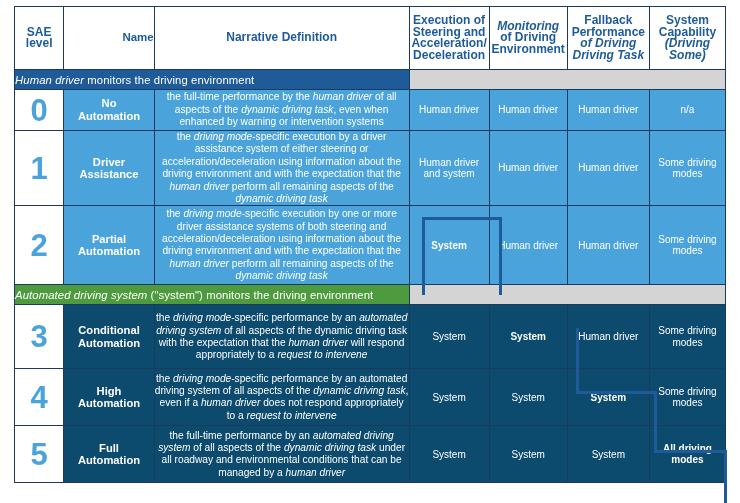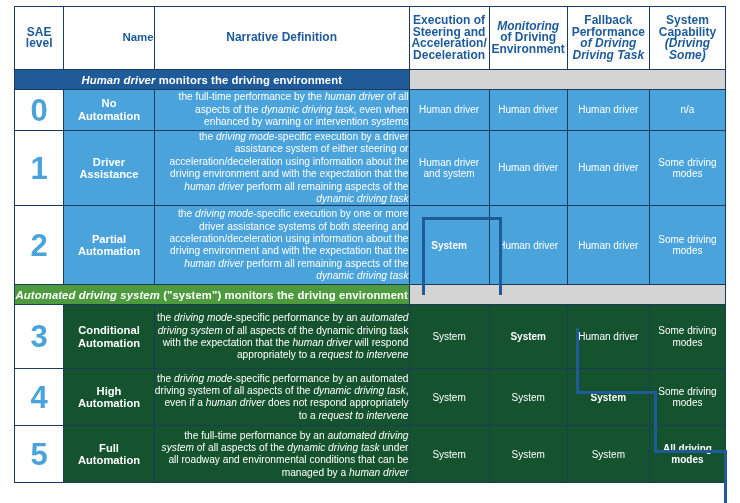--- a/index.html
+++ b/index.html
@@ -46,22 +46,22 @@
   }
   .hdr td.narrhead{font-size:12px;}
   .hdr td.namehead{font-size:11.5px;text-align:right;}
   .hdr .it{font-style:italic;}
 
   
   .divider td{padding:0;height:19px;}
   .div-label{
     color:#ffffff;
     font-size:11.3px;
-    font-weight:bold;
-    text-align:center;
+    font-weight:normal;
+    text-align:left;
     padding:0 0 0 8px;
     letter-spacing:.1px;
   }
   .div-blue .div-label{background:#1f5a99;}
   .div-green .div-label{background:#4e9b3f;}
   .div-pad{background:#d4d4d4;}
   .div-label .it{font-style:italic;}
 
   
   .lvl{
@@ -78,34 +78,34 @@
     font-weight:bold;
     font-size:11.2px;
     line-height:12.6px;
     padding:2px 2px;
   }
   .narr{
     color:#ffffff;
     font-size:10.2px;
     line-height:12.4px;
     padding:5px 7px 5px 7px;
-    text-align:right;
+    text-align:center;
   }
   .narr .it{font-style:italic;}
   .val{
     text-align:center;
     color:#ffffff;
     font-size:10px;
     line-height:11.6px;
     padding:3px 2px;
   }
   .val.bold{font-weight:bold;}
 
   .rowblue .nm,.rowblue .narr,.rowblue .val{background:#4ba3dc;}
-  .rowgreen .nm,.rowgreen .narr,.rowgreen .val{background:#14532d;}
+  .rowgreen .nm,.rowgreen .narr,.rowgreen .val{background:#0c4a6e;}
 
   
   .stair{position:absolute;pointer-events:none;}
   .stair i{position:absolute;background:#1f5a99;display:block;}
 </style>
 </head>
 <body>
 
 <div class="sheet">
   <table class="sae">

